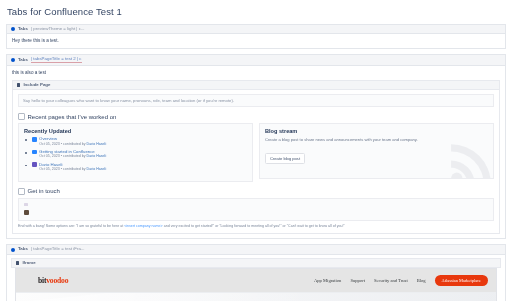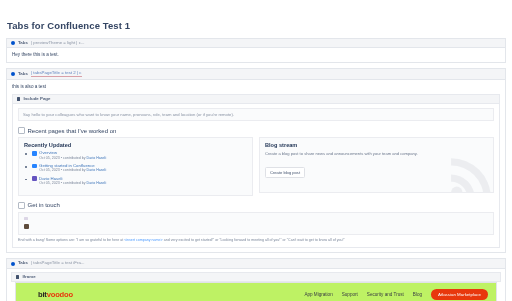--- a/index.html
+++ b/index.html
@@ -7,22 +7,22 @@
     width:512px;height:301px;overflow:hidden;
     background:#ffffff;
     font-family:"Liberation Sans", sans-serif;
     color:#172b4d;
     -webkit-font-smoothing:antialiased;
   }
   .page{padding:4px 6px 0 6px;}
 
   
   .page-title{
-    font-size:9.5px;font-weight:700;color:#344563;
-    letter-spacing:.1px;margin:16px 0 7px 1px;
+    font-size:9.5px;font-weight:400;color:#344563;
+    letter-spacing:.1px;margin:2px 0 7px 1px;
   }
 
   
   .macro{
     border:1px solid #e3e6eb;
     background:#fbfbfc;
     margin-bottom:5px;
   }
   .macro-head{
     display:flex;align-items:center;gap:3px;
@@ -147,22 +147,23 @@
     margin-top:3px;white-space:nowrap;overflow:hidden;
   }
   .caption .ins{color:#4c9aff;}
 
   
   .site{
     border:1px solid #e1e3e8;background:#fff;margin:0 4px;
   }
   .site-top{
     display:flex;align-items:center;justify-content:flex-end;
-    gap:9px;padding:6px 8px;background:#bef264;
+    gap:9px;padding:6px 8px;background:#e5e5e5;
     border-bottom:1px solid #eceef1;
+    font-family:Liberation Serif, serif;
   }
   .logo{
     position:absolute;left:14px;
     font-size:7.6px;font-weight:700;letter-spacing:-.2px;
   }
   .logo .bit{color:#231f20;}
   .logo .voo{color:#e8380d;}
   .site-top-inner{position:relative;width:100%;display:flex;
     align-items:center;justify-content:flex-end;gap:9px;}
   .nav-link{font-size:4.6px;color:#3c4043;white-space:nowrap;}

